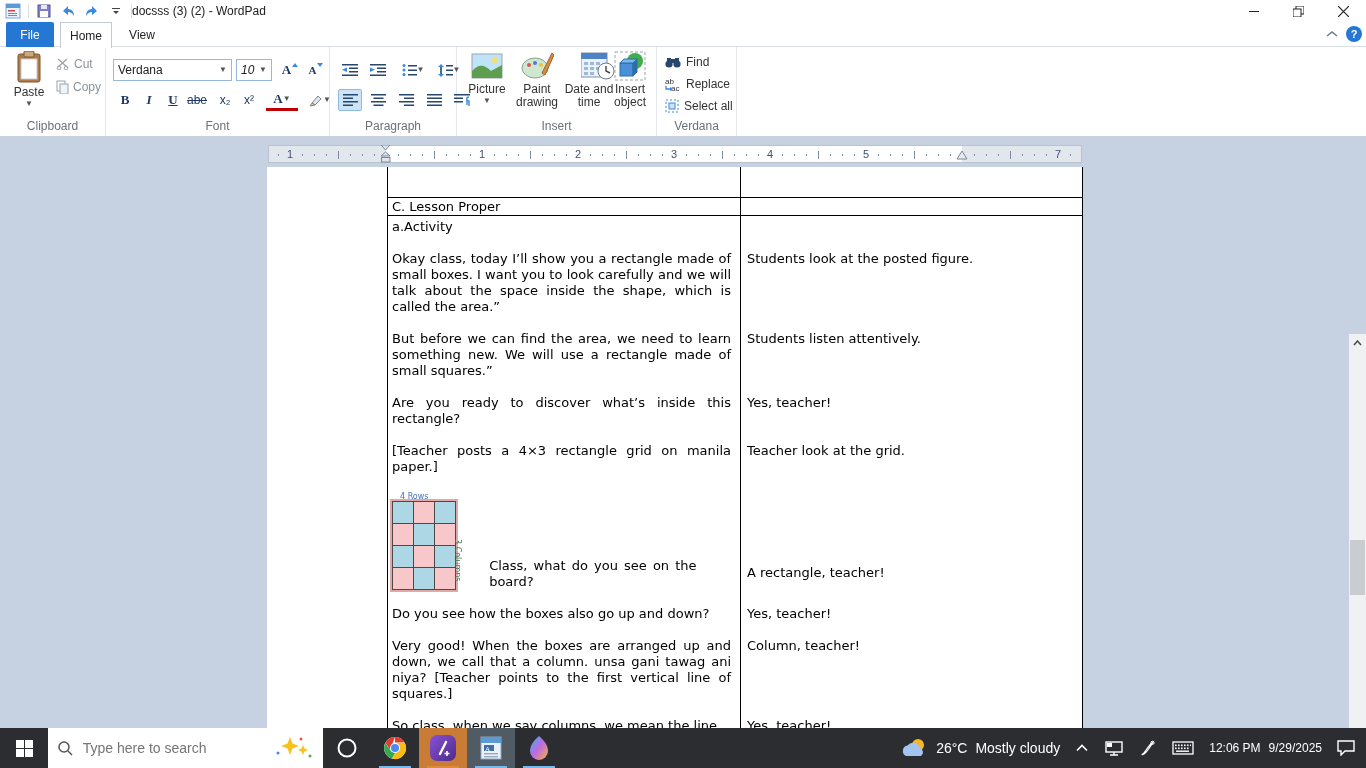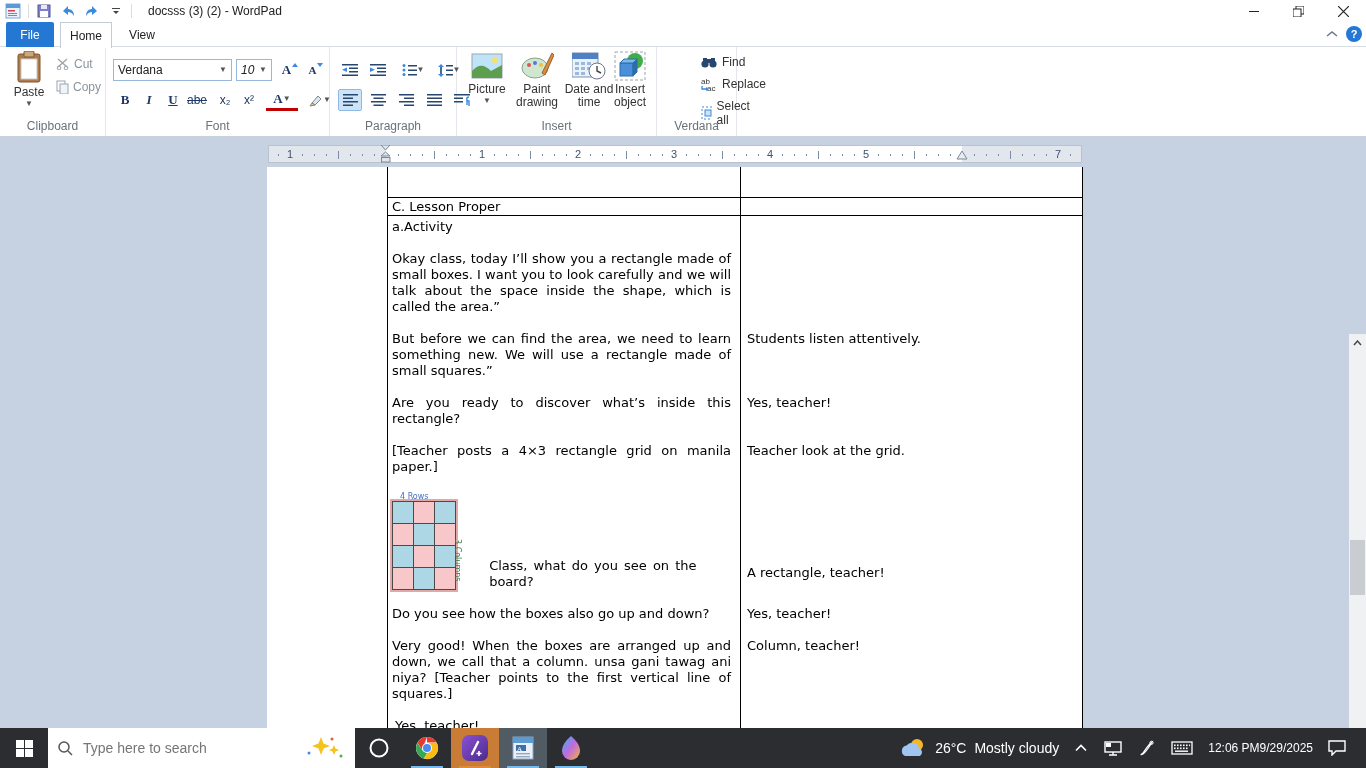--- a/index.html
+++ b/index.html
@@ -6,21 +6,21 @@
   html,body { width:1366px; height:768px; overflow:hidden;
     font-family:"Liberation Sans", sans-serif; }
   .app { position:relative; width:1366px; height:768px; background:#c6d2e2; }
 
   
   .titlebar { position:absolute; top:0; left:0; right:0; height:22px; background:#fff;
     display:flex; align-items:center; font-size:12px; color:#222; }
   .qat { display:flex; align-items:center; gap:6px; padding-left:4px; }
   .qat .sep { width:1px; height:14px; background:#d9dde2; }
   .qat-btn { width:18px; height:18px; display:flex; align-items:center; justify-content:center; }
-  .win-title { margin-left:16px; }
+  .win-title { margin-left:0; }
   .win-controls { position:absolute; right:0; top:0; height:22px; display:flex; }
   .win-btn { width:45px; height:22px; display:flex; align-items:center; justify-content:center; color:#222; font-size:12px; }
 
   
   .tabrow { position:absolute; top:22px; left:0; right:0; height:25px; background:#fff;
     border-bottom:1px solid #d8dde3; font-size:12px; }
   .tab { position:absolute; top:0; height:25px; display:flex; align-items:center; justify-content:center; }
   .tab-file { left:6px; width:48px; background:#2577d4; color:#fff; border-radius:2px 2px 0 0; }
   .tab-home { left:60px; width:52px; background:#fff; color:#222; border:1px solid #c6ccd4; border-bottom:none; height:26px; z-index:2; }
   .tab-view { left:118px; width:48px; color:#222; }
@@ -45,21 +45,21 @@
   .combo { position:absolute; height:22px; background:#fff; border:1px solid #96b8da;
     display:flex; align-items:center; font-size:12px; color:#222; padding:0 4px; justify-content:space-between; }
   .icon-btn { position:absolute; width:24px; height:22px; display:flex; align-items:center;
     justify-content:center; font-size:13px; color:#1f3864; }
   .icon-btn.sel { background:#cde4f7; border:1px solid #8ebae8; border-radius:2px; }
   .fmt { font-family:"Liberation Serif", serif; font-weight:bold; }
   .lines-icon rect { fill:#27476e; }
 
   .ins-btn { position:absolute; top:4px; display:flex; flex-direction:column; align-items:center; gap:2px;
     font-size:12px; color:#333; text-align:center; line-height:13px; }
-  .edit-cmd { position:absolute; left:8px; display:flex; align-items:center; gap:5px; color:#333;margin-left:36px; }
+  .edit-cmd { position:absolute; left:8px; display:flex; align-items:center; gap:5px; color:#333; }
 
   
   .rulerband { position:absolute; top:137px; left:0; right:17px; height:30px; background:#c6d2e2; }
   .ruler { position:absolute; left:268px; top:8px; width:814px; height:18px; background:#fff;
     border:1px solid #b9c2cf; }
   .ruler .margin { position:absolute; top:0; bottom:0; background:#e2e7ee; }
   .tick { position:absolute; background:#7d8da3; }
   .rnum { position:absolute; top:2px; width:14px; margin-left:-7px; text-align:center;
     font-size:11px; color:#3f516e; font-family:"Liberation Sans", sans-serif; }
 
@@ -89,29 +89,29 @@
   
   .scrollbar { position:absolute; right:0; top:167px; width:17px; height:561px; background:#f0f1f2; }
   .sb-arrow { position:absolute; top:0; left:0; width:17px; height:17px; display:flex;
     align-items:center; justify-content:center; }
   .sb-thumb { position:absolute; left:1px; top:206px; width:15px; height:55px; background:#c9ccd0; }
 
   
   .taskbar { position:absolute; bottom:0; left:0; right:0; height:40px; background:#2b2d31;
     display:flex; align-items:stretch; color:#fff; }
   .tb-btn { width:48px; display:flex; align-items:center; justify-content:center; position:relative; }
-  .searchbox { width:307px; background:#fff; color:#444; display:flex; align-items:center;
+  .searchbox { width:275px; background:#fff; color:#444; display:flex; align-items:center;
     gap:10px; padding:0 10px; position:relative; }
   .searchbox input { border:none; outline:none; font-size:14px; color:#333; flex:1;
     font-family:"Liberation Sans", sans-serif; background:transparent; }
   .underline { position:absolute; bottom:0; left:8px; right:8px; height:2px; background:#76b9ed; }
-  .tb-right { margin-left:auto; display:flex; gap:2px; padding-right:13px; }
+  .tb-right { margin-left:auto; display:flex; gap:2px; padding-right:4px; }
   .tray-item { height:40px; display:flex; align-items:center; justify-content:center; padding:0 7px; }
   .weather { display:flex; align-items:center; gap:8px; font-size:14px; }
-  .clock { text-align:center; font-size:12px; line-height:15px; padding:0 6px; }
+  .clock { text-align:center; font-size:12px; line-height:15px; padding:0 6px;gap:8px; }
   svg { display:block; }
 </style>
 </head>
 <body>
 
 <div class="app">
 
   <div class="titlebar">
     <div class="qat">
       <span class="qat-btn">
@@ -348,21 +348,21 @@
       <div class="ins-btn" style="left:58px; width:44px;">
         <svg width="34" height="30">
             <ellipse cx="15" cy="17" rx="13" ry="10" fill="#cfe6cf" stroke="#8fa08f"></ellipse>
             <circle cx="9" cy="14" r="2" fill="#e05555"></circle>
             <circle cx="15" cy="12" r="2" fill="#5577e0"></circle>
             <circle cx="21" cy="14" r="2" fill="#f0c040"></circle>
             <path d="M22 22 L32 2 L34 4 L25 24 Z" fill="#d88c3c" stroke="#9c6428"></path>
           </svg>
         <span>Paint drawing</span>
       </div>
-      <div class="ins-btn" style="left:106px; width:52px;">
+      <div class="ins-btn" style="left:106px; width:52px;align-items:flex-end;">
         <svg width="34" height="30">
             <rect x="0" y="2" width="26" height="24" fill="#eaf2fb" stroke="#7a8fae"></rect>
             <rect x="0" y="2" width="26" height="6" fill="#4f81c7"></rect>
             <g fill="#9db8d8">
               <rect x="3" y="11" width="4" height="3"></rect>
               <rect x="9" y="11" width="4" height="3"></rect>
               <rect x="15" y="11" width="4" height="3"></rect>
               <rect x="3" y="16" width="4" height="3"></rect>
               <rect x="9" y="16" width="4" height="3"></rect>
               <rect x="15" y="16" width="4" height="3"></rect>
@@ -512,20 +512,21 @@
           <span>C. Lesson Proper</span>
         </div>
         <div class="trow row-c" id="rowC">
           <div class="vdiv"></div>
         <div class="doc-row">
               <div class="cell-l">a.Activity</div>
               <div class="cell-r"><span></span></div>
             </div>
             <div class="doc-row">
               <div class="cell-l">Okay class, today I’ll show you a rectangle made of small boxes. I want you to look carefully and we will talk about the space inside the shape, which is called the area.”</div>
+              <div class="cell-r"><span>Students look at the posted figure.</span></div>
             </div>
             <div class="doc-row">
               <div class="cell-l">But before we can find the area, we need to learn something new. We will use a rectangle made of small squares.”</div>
               <div class="cell-r"><span>Students listen attentively.</span></div>
             </div>
             <div class="doc-row">
               <div class="cell-l">Are you ready to discover what’s inside this rectangle?</div>
               <div class="cell-r"><span>Yes, teacher!</span></div>
             </div>
             <div class="doc-row">
@@ -560,20 +561,21 @@
             </div>
             <div class="doc-row">
               <div class="cell-l">Do you see how the boxes also go up and down?</div>
               <div class="cell-r"><span>Yes, teacher!</span></div>
             </div>
             <div class="doc-row">
               <div class="cell-l">Very good! When the boxes are arranged up and down, we call that a column. unsa gani tawag ani niya? [Teacher points to the first vertical line of squares.]</div>
               <div class="cell-r"><span>Column, teacher!</span></div>
             </div>
             <div class="doc-row">
+              <div class="cell-l">So class, when we say columns, we mean the line</div>
               <div class="cell-r"><span>Yes, teacher!</span></div>
             </div>
           </div>
       </div>
     </div>
     <div class="scrollbar">
       <div class="sb-arrow">
         <svg width="9" height="6">
             <path d="M1 5 L4.5 1 L8 5" fill="none" stroke="#4a4a4a" stroke-width="1.5"></path>
           </svg>

